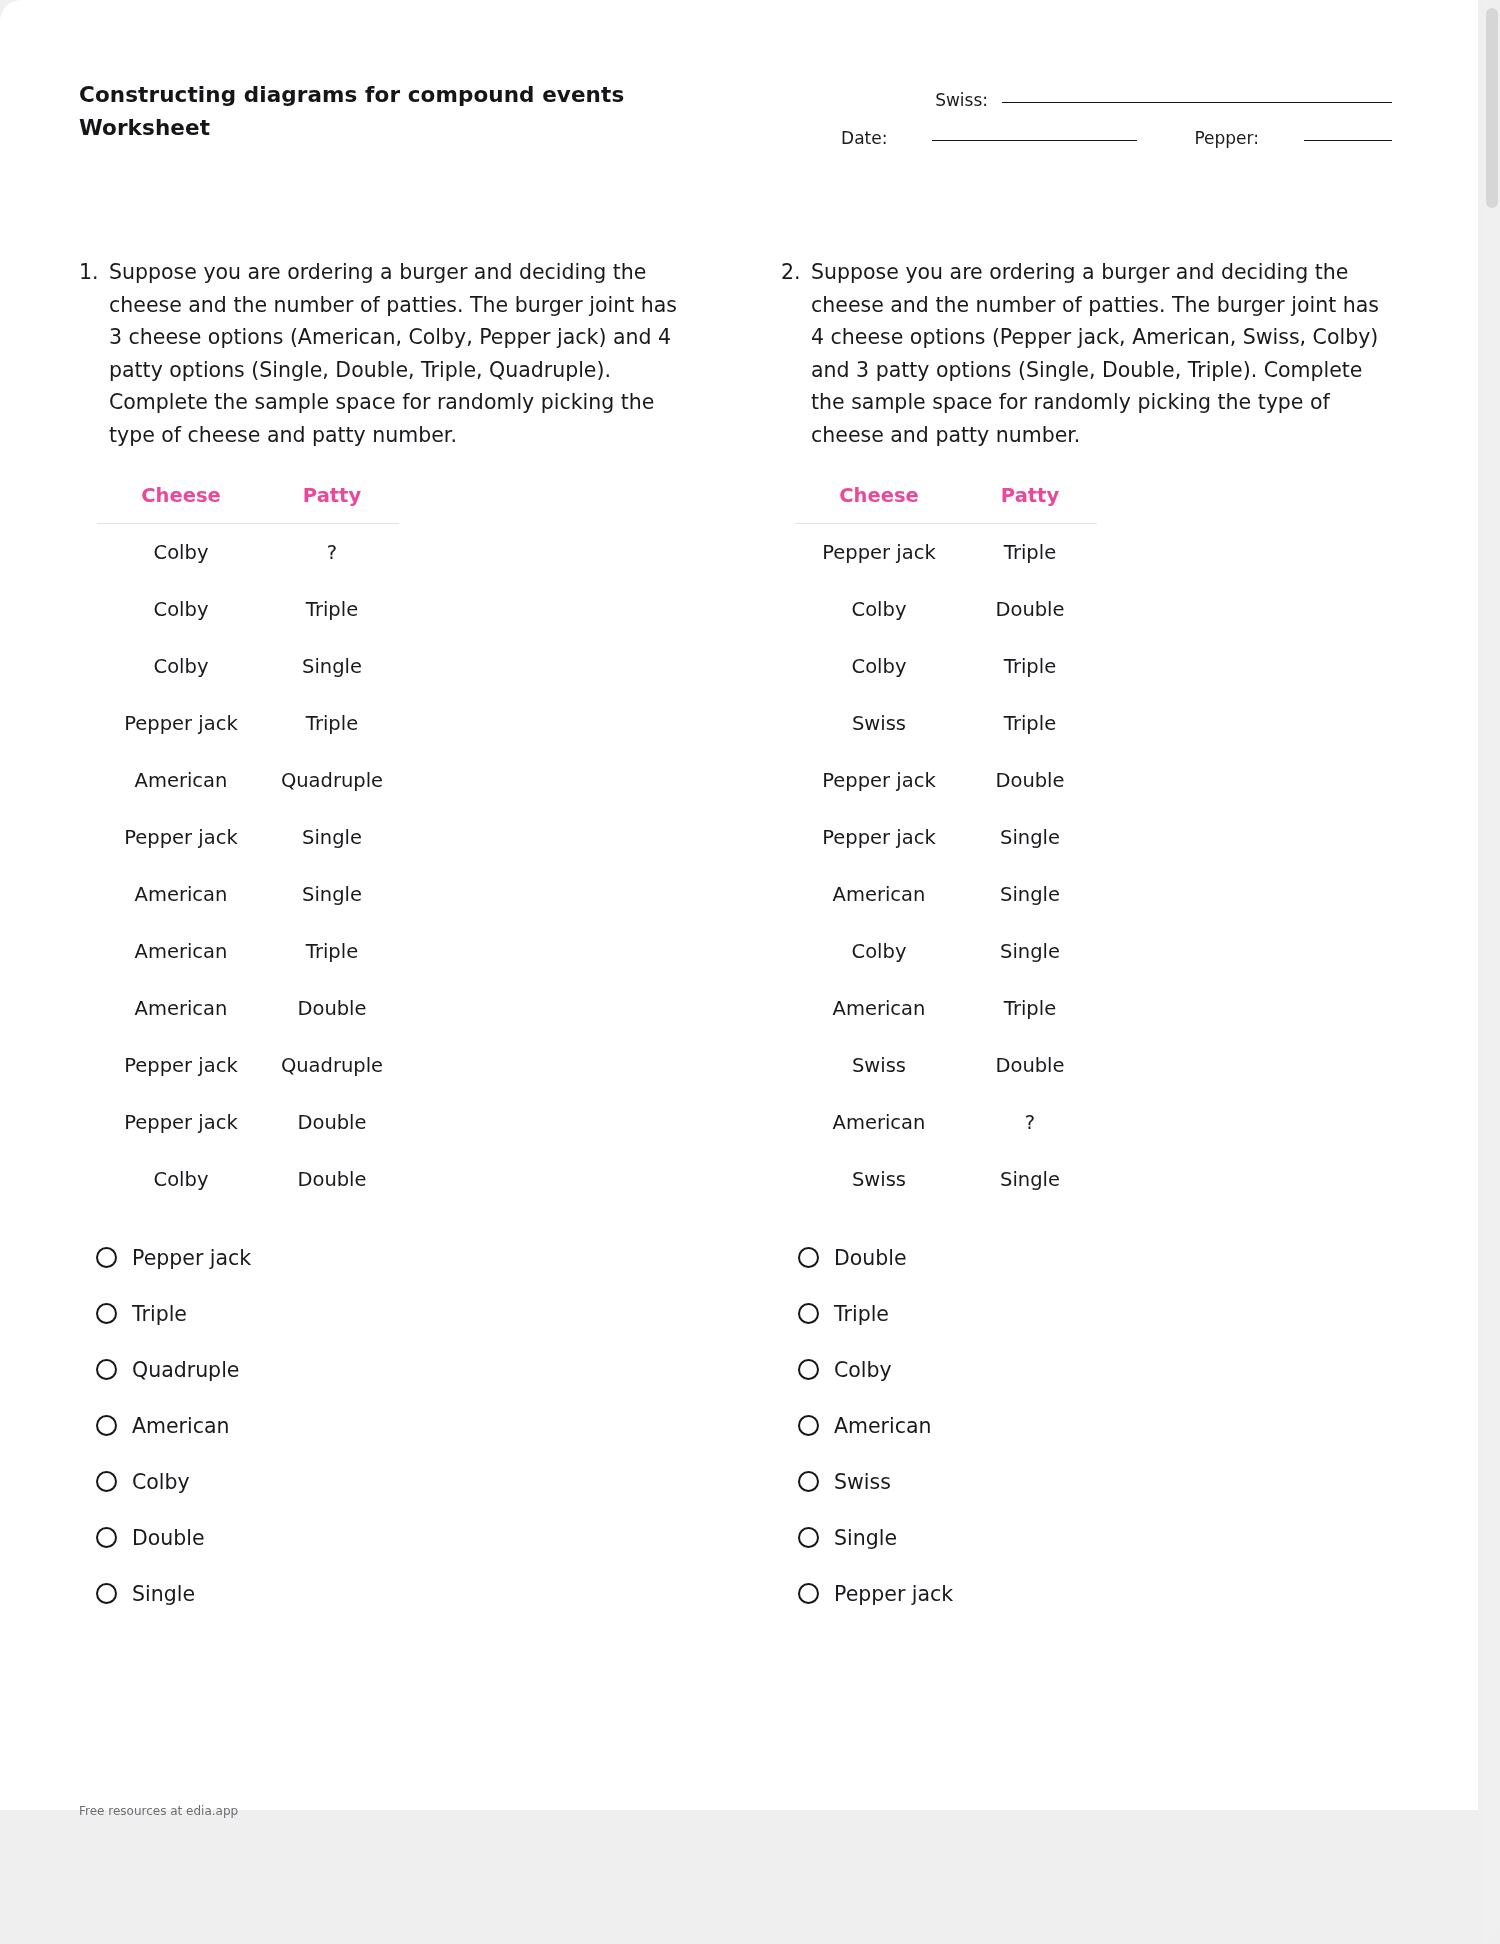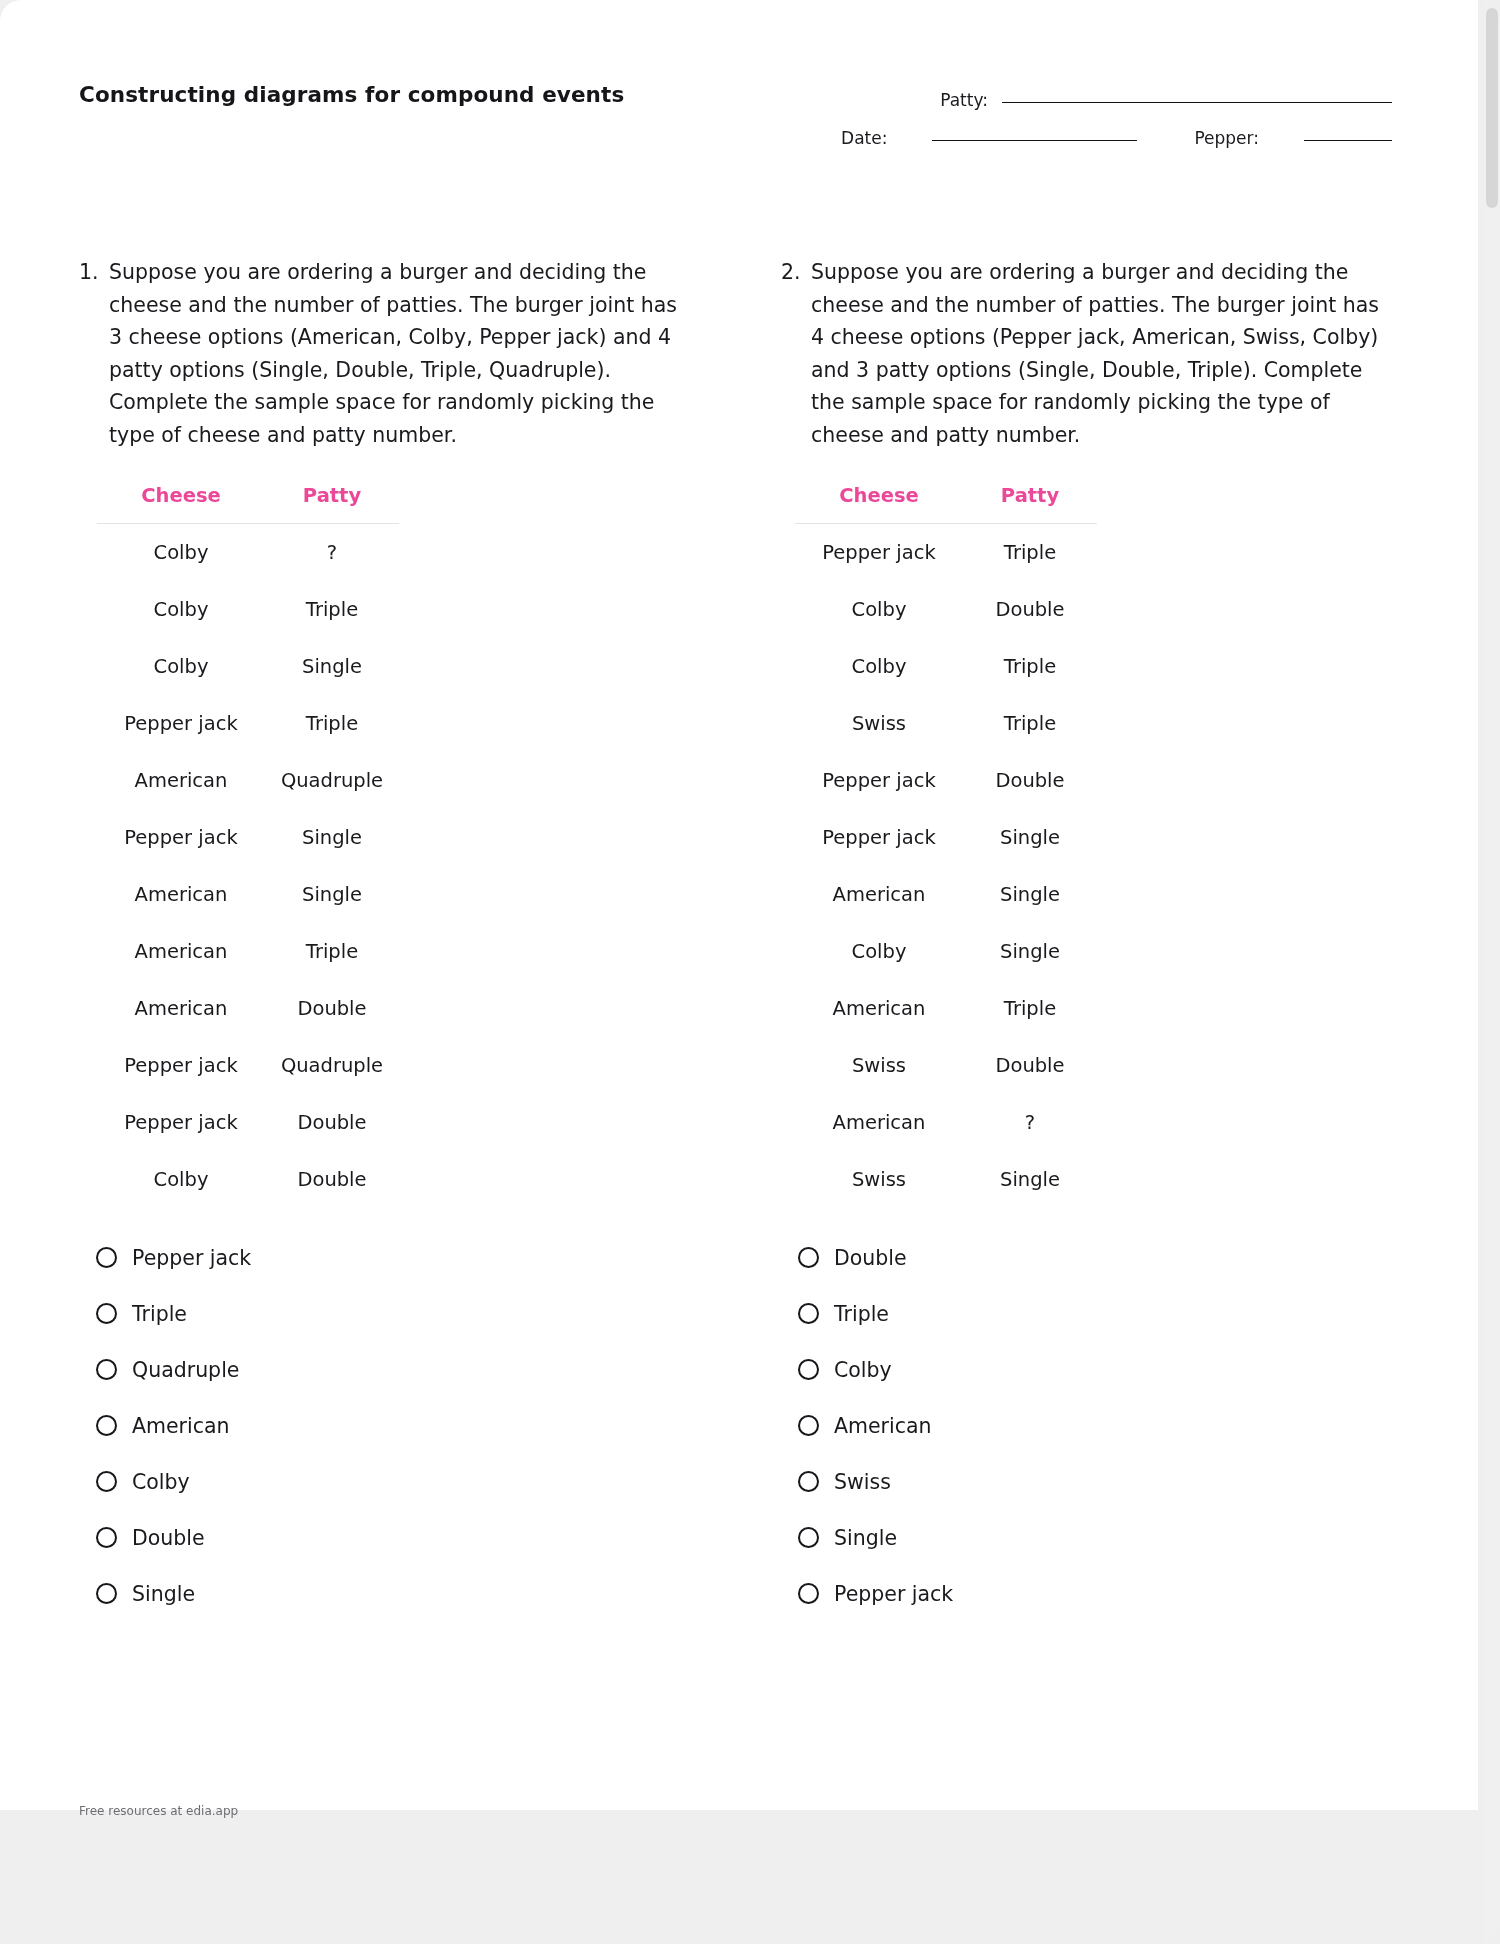--- a/index.html
+++ b/index.html
@@ -178,25 +178,26 @@
 
 <div id="viewport">
 
   <div class="page-sheet">
     <div class="page-inner">
 
       <div class="doc-header">
 
         <div class="title-block">
           <span class="title-line">Constructing diagrams for compound events</span>
+          <span class="title-line">Worksheet</span>
         </div>
 
         <div class="meta-block">
           <div class="meta-row">
-            <span class="meta-label">Patty:</span>
+            <span class="meta-label">Swiss:</span>
             <span class="rule rule-name"></span>
           </div>
           <div class="meta-row">
             <span class="meta-label">Date:</span>
             <span class="rule rule-date"></span>
             <span class="meta-label meta-label-period">Pepper:</span>
             <span class="rule rule-period"></span>
           </div>
         </div>
 

